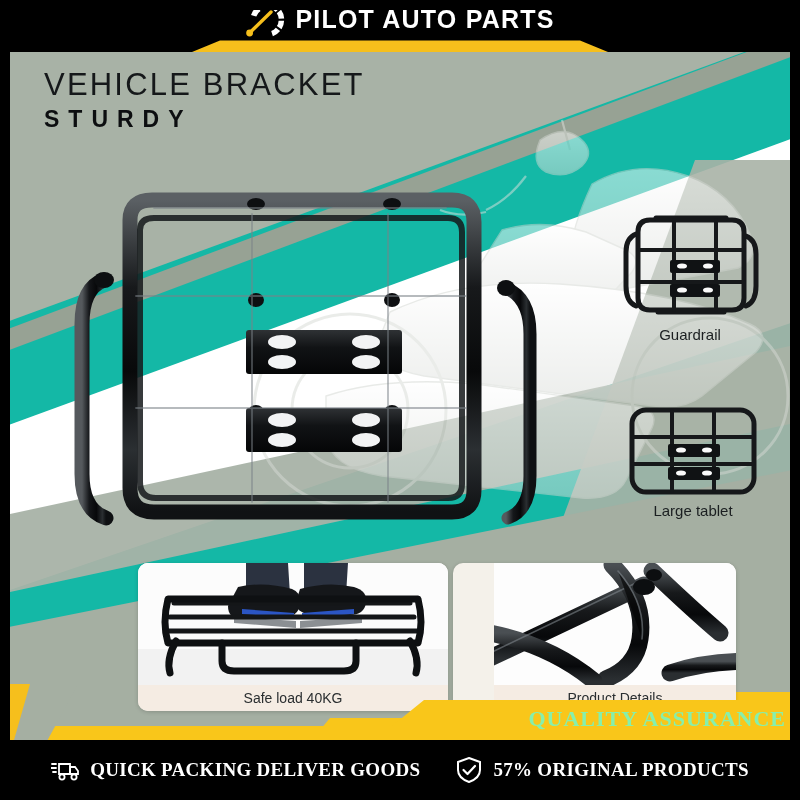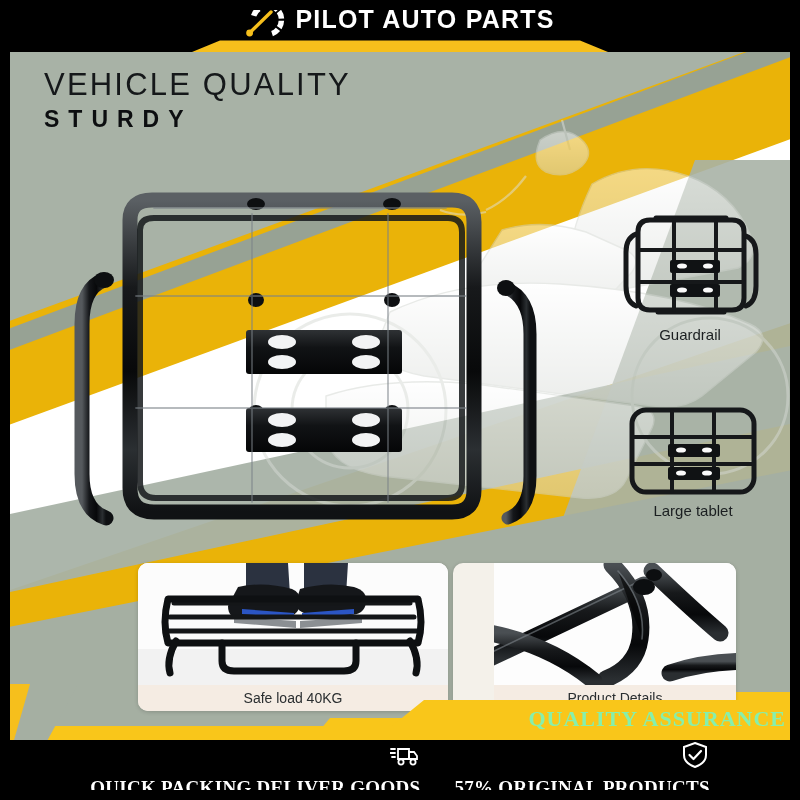--- a/index.html
+++ b/index.html
@@ -13,21 +13,21 @@
     position:relative;
     width:800px; height:800px;
     background:#000;
     overflow:hidden;
   }
   
   .stage {
     position:absolute;
     left:10px; top:10px;
     width:780px; height:780px;
-    background:#eab308;
+    background:#14b8a6;
     overflow:hidden;
   }
   .bg-sage-top {
     position:absolute; left:0; top:0; width:100%; height:420px;
     background:#a8b2a6;
     clip-path: polygon(0 0, 100% 0, 100% 6%, 0 74%);
   }
   .bg-sage-top2 {
     position:absolute; left:0; top:0; width:100%; height:430px;
     background:#97a294;
@@ -142,21 +142,21 @@
     font-size:22px; font-weight:700; letter-spacing:1px;
     color:#86efac; white-space:nowrap;
   }
 
   
   .footer {
     position:absolute; left:0; bottom:0; width:100%; height:60px;
     background:#000; z-index:40;
     display:flex; align-items:center; justify-content:center; gap:34px;
   }
-  .f-item { display:flex; align-items:flex-end; gap:9px;flex-direction:column; }
+  .f-item { display:flex; align-items:center; gap:9px; }
   .f-text {
     color:#fff; font-family:"Liberation Serif", serif;
     font-size:19px; font-weight:700; letter-spacing:.3px; white-space:nowrap;
   }
   .f-icon { width:30px; height:26px; flex:0 0 auto; }
   .footer-corner {
     position:absolute; left:0; bottom:46px; width:120px; height:70px; z-index:39;
   }
 
   
@@ -458,21 +458,21 @@
         <g stroke="#f6bf1c" stroke-width="3.4" stroke-linecap="round">
           <line x1="4.5" y1="32" x2="26" y2="11"></line>
         </g>
         <circle cx="4.6" cy="32" r="3.4" fill="#f6bf1c"></circle>
       </svg>
       <div class="brand">PILOT AUTO PARTS</div>
     </div>
   </div>
 
   <div class="titles">
-    <div class="title-1">VEHICLE QUALITY</div>
+    <div class="title-1">VEHICLE BRACKET</div>
     <div class="title-2">STURDY</div>
   </div>
 
   <div class="quality-band">
     <div class="qb-yellow"></div>
     <div class="qb-text">QUALITY ASSURANCE</div>
   </div>
 
   <svg class="footer-corner" viewBox="0 0 120 70">
     <polygon points="0,0 58,0 20,70 0,70" fill="#f6bf1c"></polygon>

